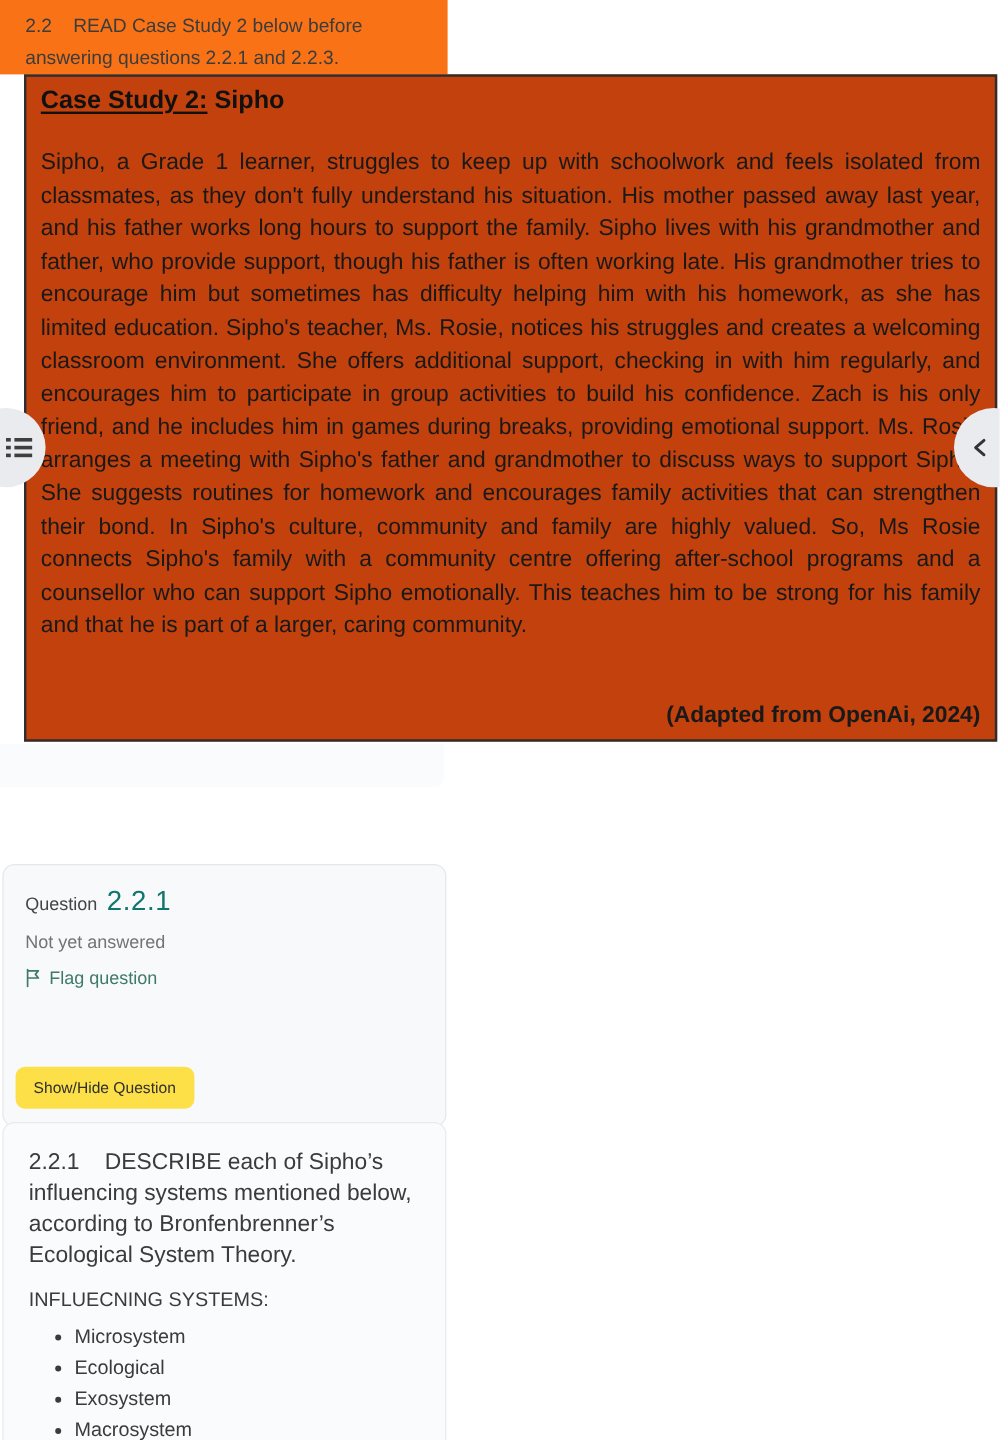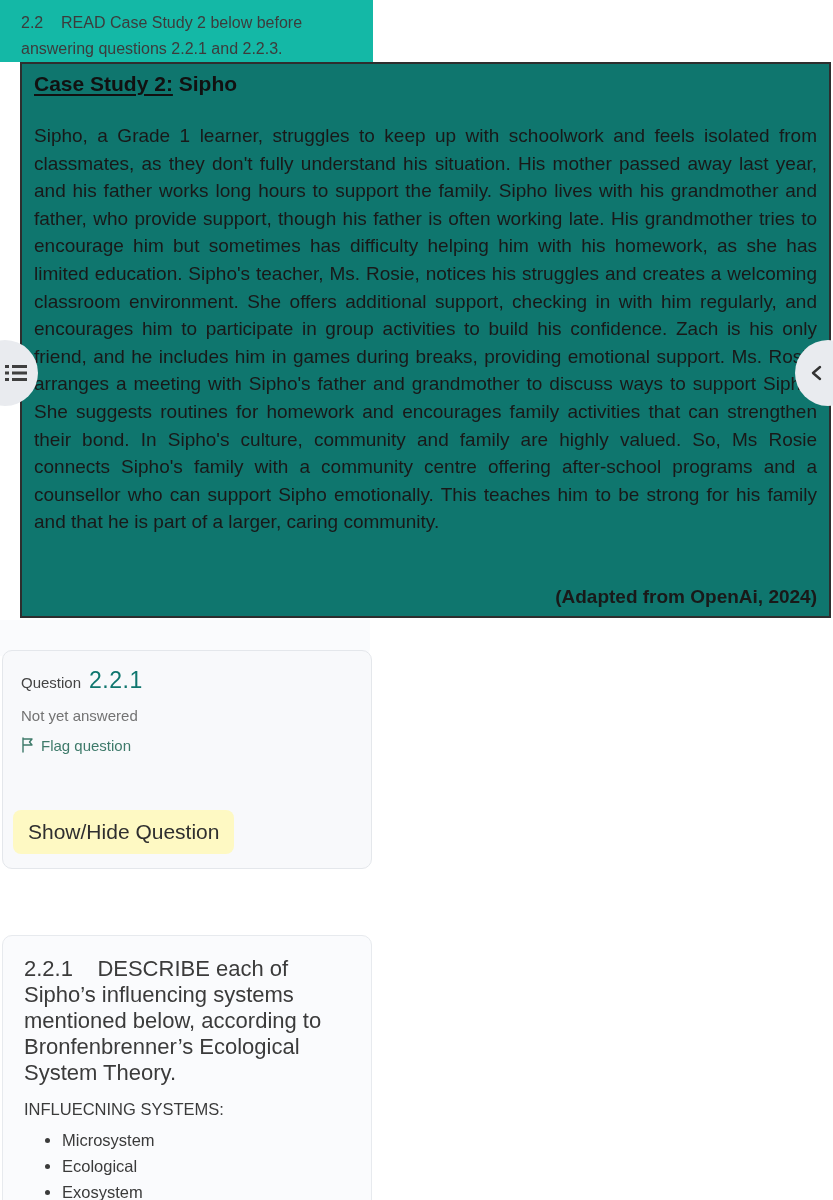--- a/index.html
+++ b/index.html
@@ -8,30 +8,30 @@
     font-family:"Liberation Sans", sans-serif;
     background:#ffffff;
     position:relative;
     overflow:hidden;
     color:#333;
   }
 
   
   .instruction-panel {
     position:absolute; left:0; top:0; width:373px; height:62px;
-    background:#14b8a6;
+    background:#f97316;
     padding:10px 10px 0 21px;
     font-size:16px; line-height:26px; color:#3c3c3c;
     white-space:pre-wrap;
   }
 
   
   .case-box {
     position:absolute; left:20px; top:62px; width:811px; height:556px;
-    background:#0f766e;
+    background:#c2410c;
     border:2px solid #2e2e2e;
     padding:8px 12px 10px 12px;
   }
   .case-title { font-size:21px; font-weight:bold; color:#111; }
   .case-title .u {
     text-decoration:underline;
     text-decoration-thickness:2px;
     text-underline-offset:3px;
   }
   .case-body {
@@ -56,52 +56,52 @@
     position:absolute; width:66px; height:66px; border-radius:50%;
     background:#e9ebef;
     display:flex; align-items:center; justify-content:center;
     z-index:5; cursor:pointer;
   }
   .drawer-tab.left  { left:-28px; top:340px; padding-left:22px; }
   .drawer-tab.right { right:-28px; top:340px; padding-right:22px; }
 
   
   .qinfo-card {
-    position:absolute; left:2px; top:650px; width:370px; height:219px;
+    position:absolute; left:2px; top:720px; width:370px; height:219px;
     background:#f8f9fb;
     border:1px solid #e4e7eb;
     border-radius:10px;
   }
   .qinfo-inner { padding:16px 18px 0 18px; }
   .qinfo-title { display:flex; align-items:baseline; gap:8px; }
   .qinfo-label { font-size:15px; color:#444; }
   .qinfo-number { font-size:23px; font-weight:normal; color:#0f766e; letter-spacing:0.5px; }
   .qinfo-row { font-size:15px; color:#737373; margin-top:13px; }
   .flag-link {
     display:inline-flex; align-items:flex-start; gap:6px;
     margin-top:13px; font-size:15px; color:#3e7a6a; cursor:pointer;
   }
   .showhide-btn {
     position:absolute; left:10px; bottom:14px;
-    background:#fef9c3; color:#2f2f2f;
+    background:#fde047; color:#2f2f2f;
     border:none; border-radius:8px;
     font-family:"Liberation Sans", sans-serif;
-    font-size:21px; padding:10px 15px; cursor:pointer;
+    font-size:13px; padding:10px 15px; cursor:pointer;
   }
 
   
   .qbody-card {
     position:absolute; left:2px; top:935px; width:370px; height:280px;
     background:#fafbfd;
     border:1px solid #e7eaee;
     border-radius:10px 10px 0 0;
     padding:20px 18px 0 21px;
   }
   .qbody-prompt {
-    font-size:22px; line-height:26px; color:#3b3b3b;
+    font-size:19px; line-height:26px; color:#3b3b3b;
     white-space:pre-wrap;
   }
   .qbody-heading {
     margin-top:14px;
     font-size:16.5px; color:#3b3b3b;
     text-underline-offset:3px;
   }
   .qbody-list {
     margin-top:12px; padding-left:38px;
     font-size:16.5px; color:#3b3b3b;

